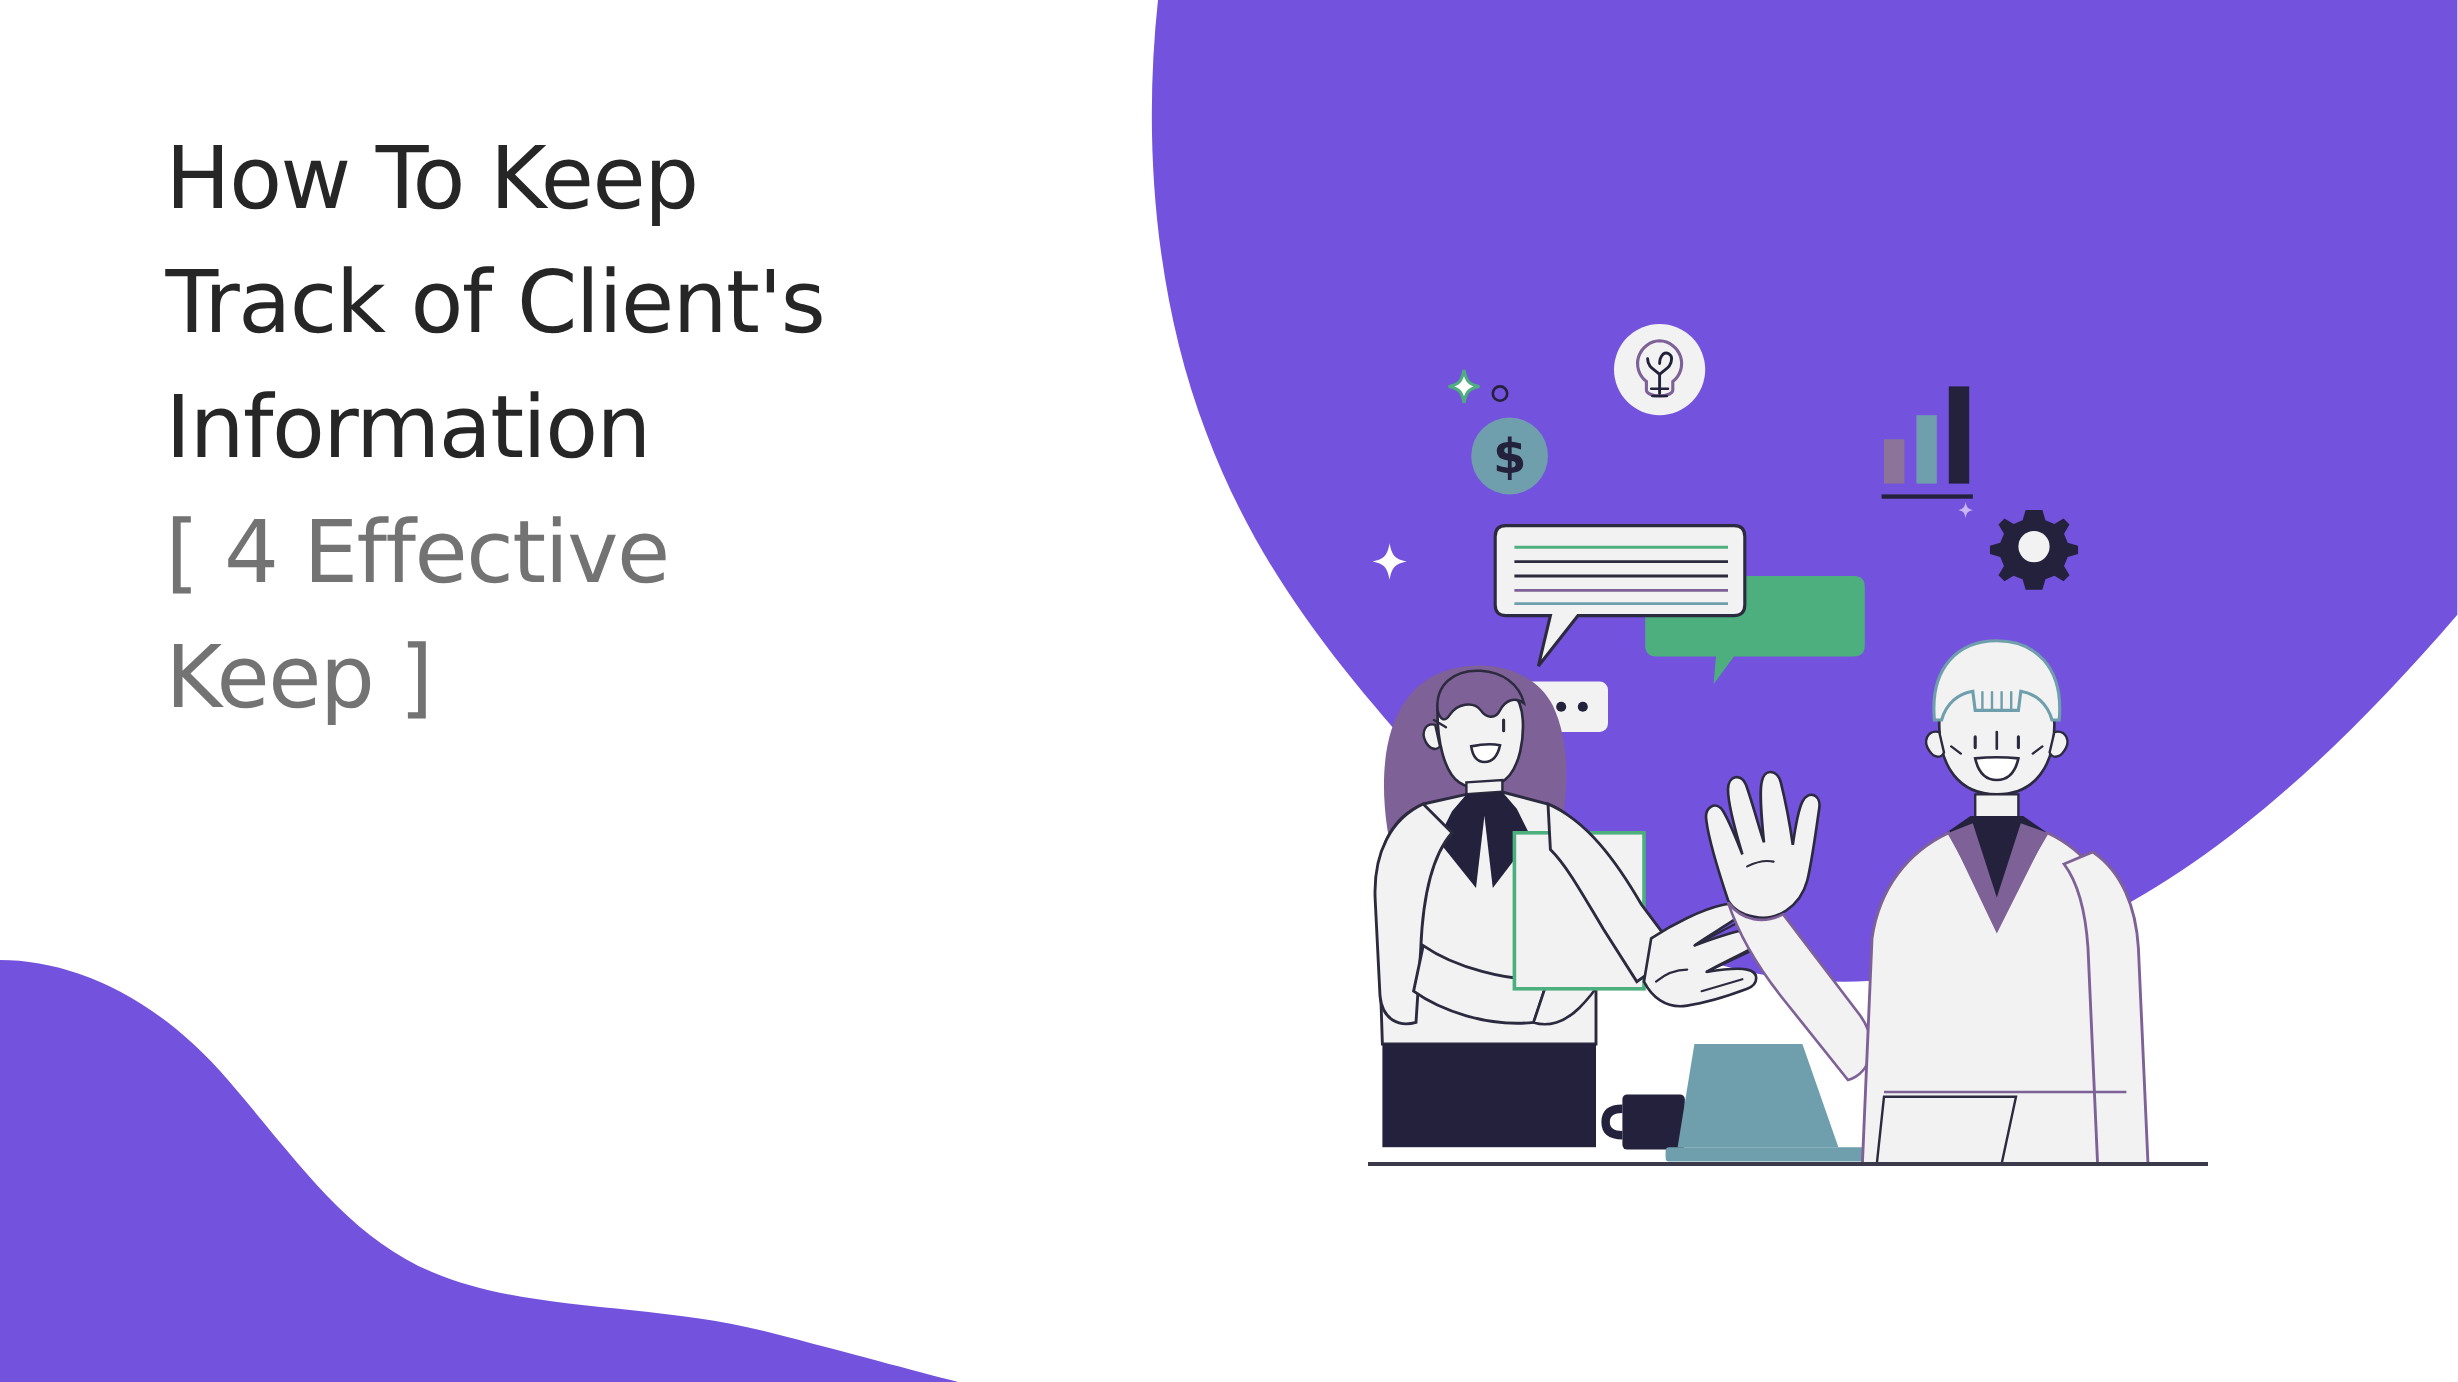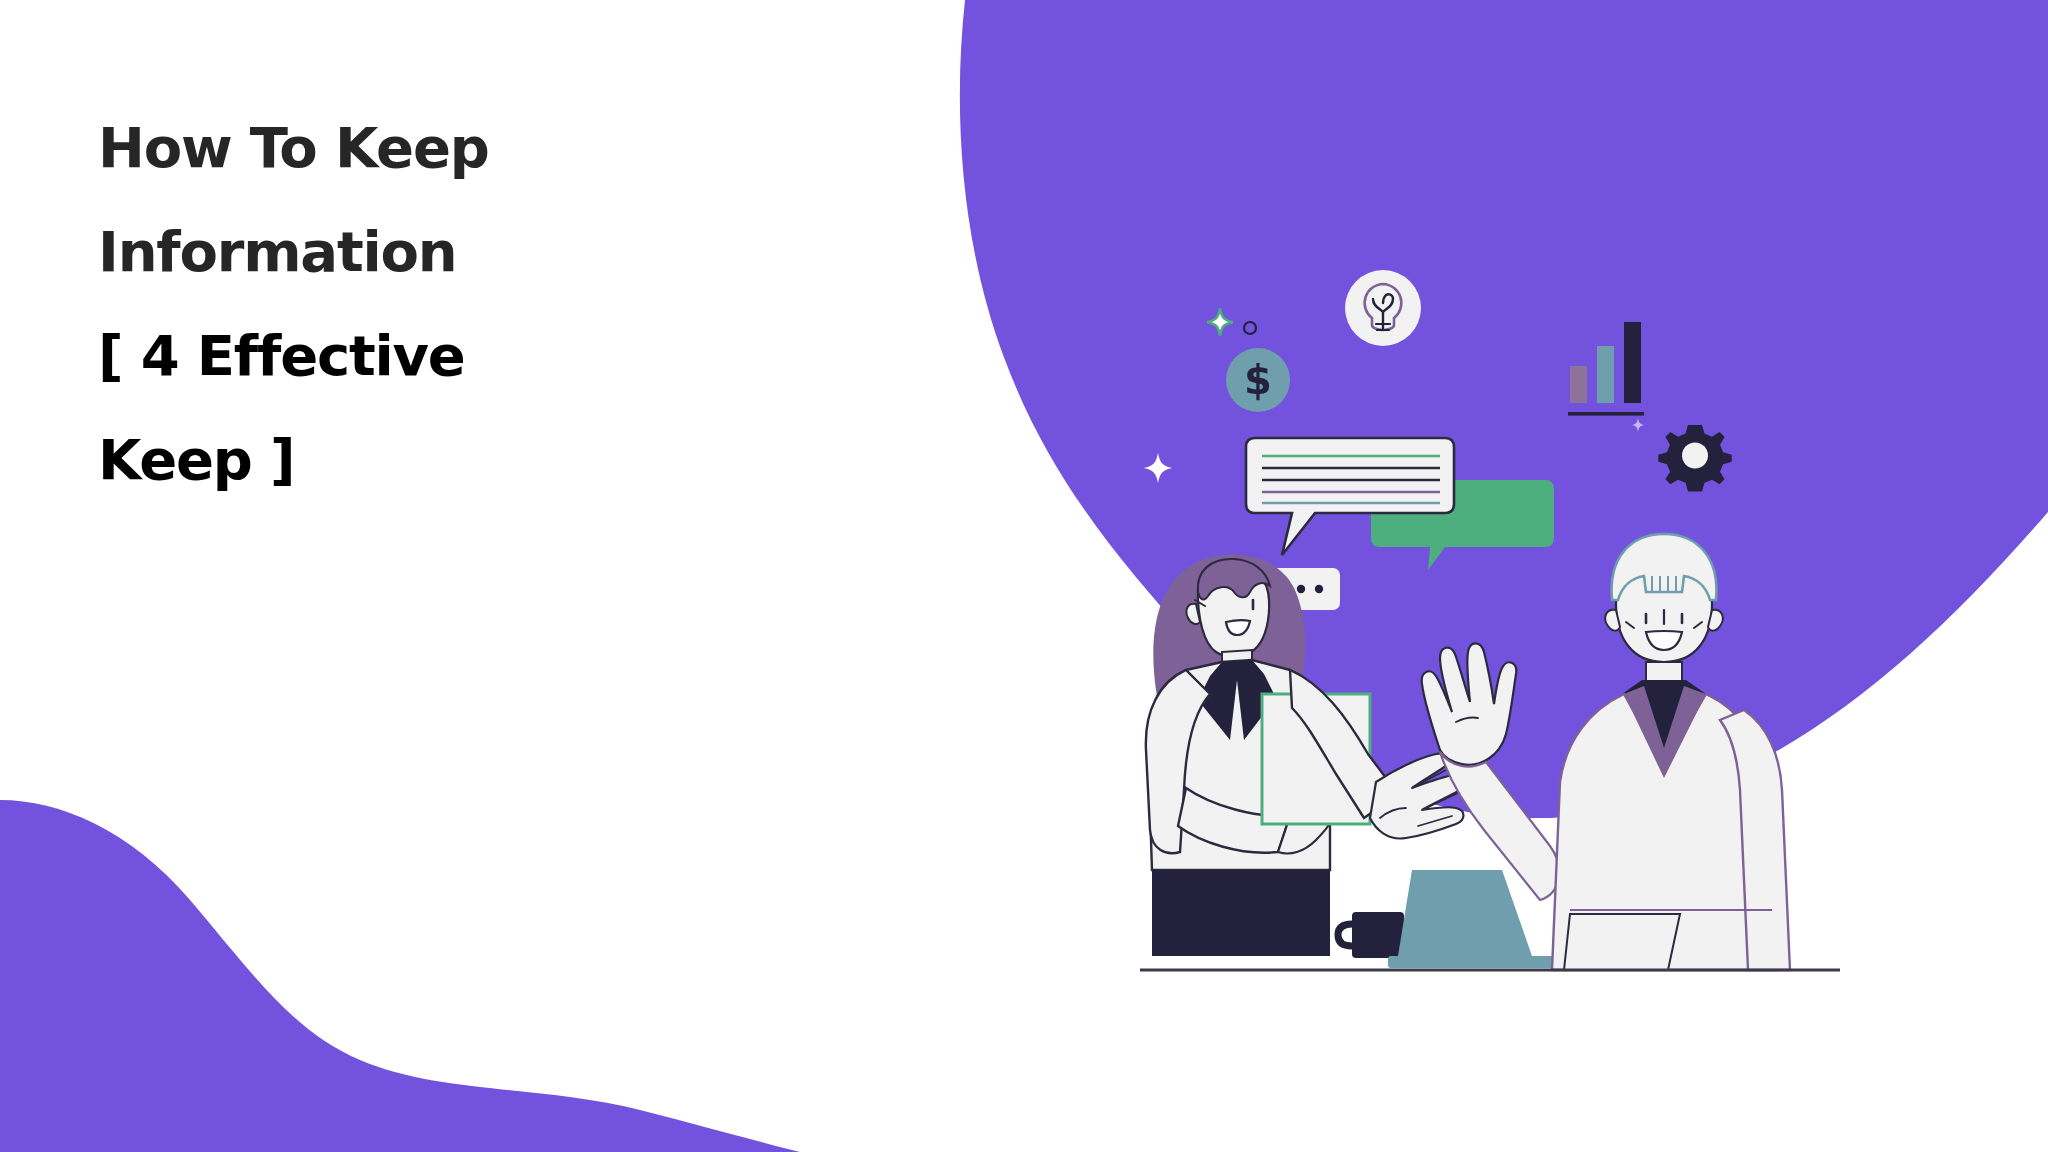--- a/index.html
+++ b/index.html
@@ -20,28 +20,29 @@
 
   
   #headline{
     position:absolute;
     left:98px; top:96px;
     width:1010px;
     z-index:6;
   }
   .hl-line{
     font-family:"DejaVu Sans","Liberation Sans",sans-serif;
-    font-weight:700;
-    font-size:56px;
+    font-weight:400;
+    font-size:72px;
     line-height:104px;
     letter-spacing:-1.2px;
     color:#262626;
     white-space:nowrap;
-  }
-  .hl-line.accent{ color:#000000; }
+    margin-left:40px;
+  }
+  .hl-line.accent{ color:#737373; }
 
   
   #illustration{
     position:absolute;
     left:1140px; top:270px;
     width:740px; height:730px;
     z-index:5;
   }
   #illustration svg{ display:block; width:100%; height:100%; }
 </style>
@@ -63,20 +64,21 @@
     <path fill="#7352DE" d="M 0 800
              C 60 800, 130 830, 190 900
              C 250 970, 290 1030, 360 1060
              C 440 1094, 540 1085, 640 1110
              C 710 1128, 760 1142, 800 1152
              L 0 1152 Z"></path>
   </svg>
 
   <div id="headline">
     <div class="hl-line">How To Keep</div>
+    <div class="hl-line">Track of Client's</div>
     <div class="hl-line">Information</div>
     <div class="hl-line accent">[ 4 Effective</div>
     <div class="hl-line accent">Keep ]</div>
   </div>
 
   <div id="illustration">
   <svg viewBox="0 0 740 730" preserveAspectRatio="xMidYMid meet">
 
     <defs>
       <g id="sparkle4">

